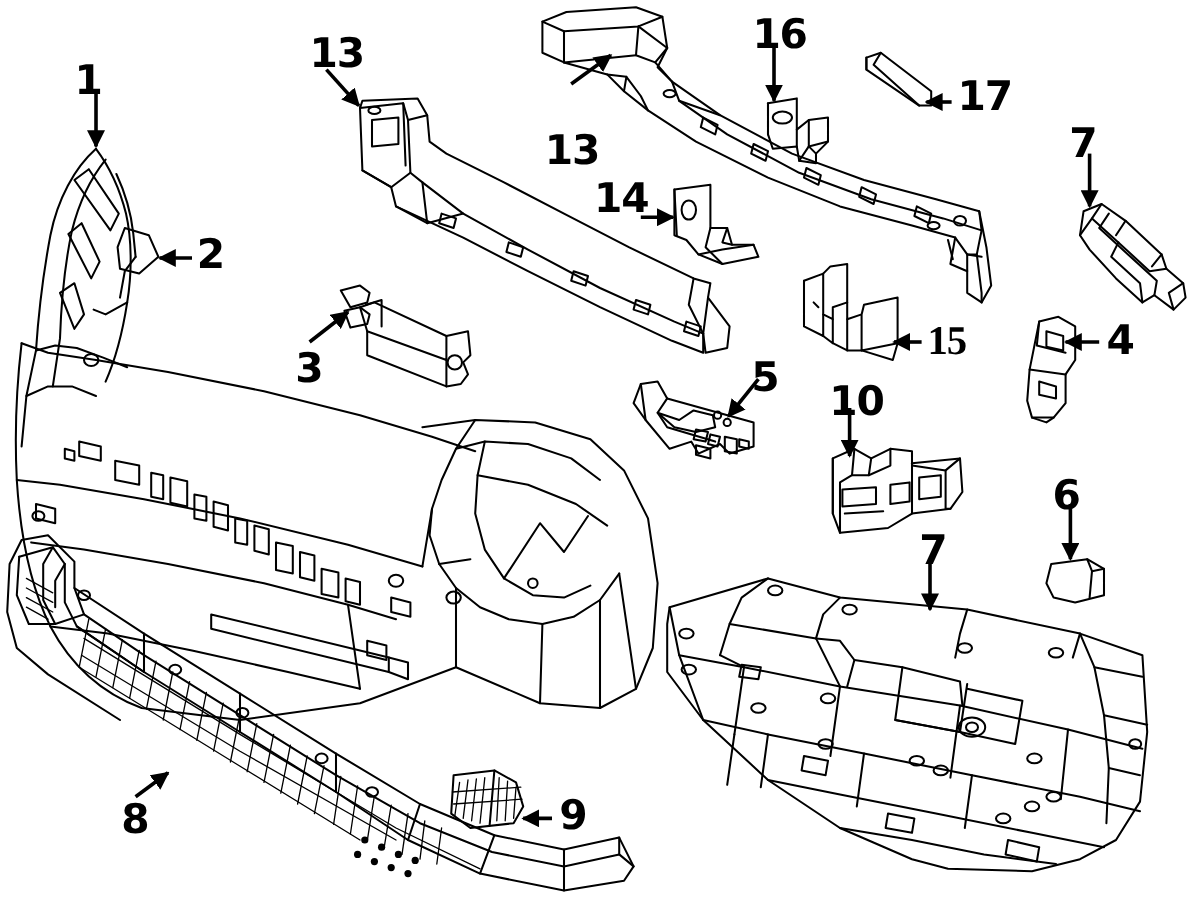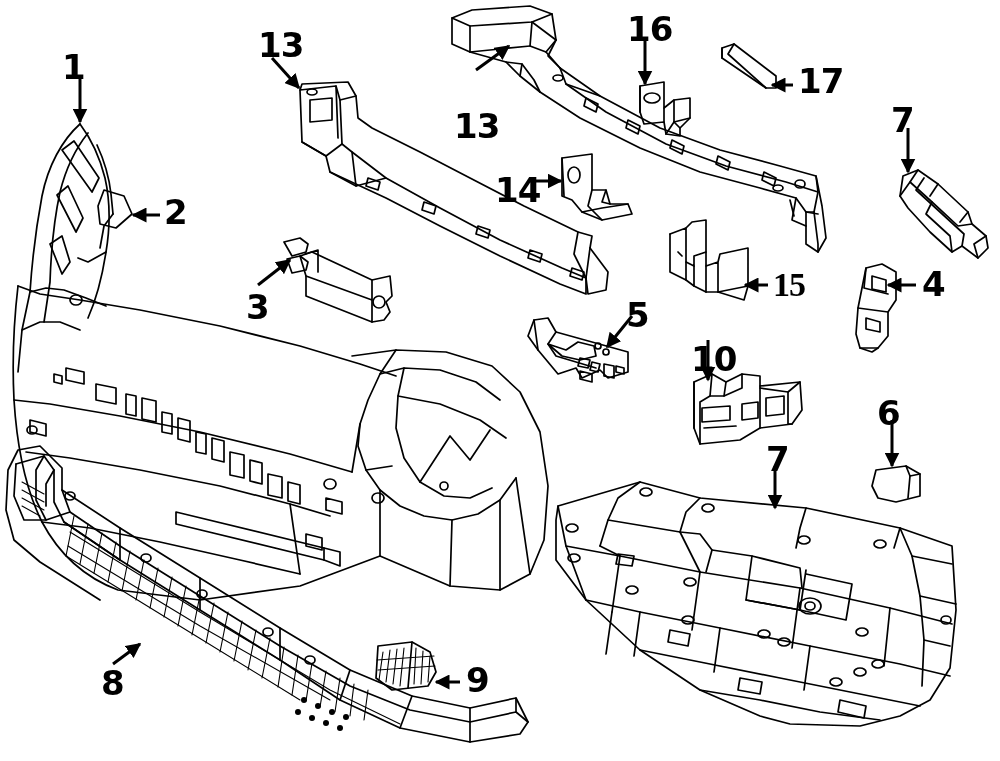--- a/index.html
+++ b/index.html
@@ -440,23 +440,23 @@
   <div class="callout-layer" id="numbers">
       <div class="callout-num" style="left: 62px; top: 50px;">1</div>
       <div class="callout-num" style="left: 164px; top: 195px;">2</div>
       <div class="callout-num" style="left: 246px; top: 290px;">3</div>
       <div class="callout-num" style="left: 922px; top: 267px;">4</div>
       <div class="callout-num" style="left: 626px; top: 298px;">5</div>
       <div class="callout-num" style="left: 877px; top: 396px;">6</div>
       <div class="callout-num" style="left: 766px; top: 442px;">7</div>
       <div class="callout-num" style="left: 101px; top: 666px;">8</div>
       <div class="callout-num" style="left: 466px; top: 663px;">9</div>
-      <div class="callout-num" style="left: 691px; top: 318px; margin-top: 24px;">10</div>
+      <div class="callout-num" style="left: 691px; top: 318px;">10</div>
       <div class="callout-num" style="left: 891px; top: 103px;">7</div>
       <div class="callout-num" style="left: 258px; top: 28px;">13</div>
       <div class="callout-num" style="left: 454px; top: 73px; margin-top: 36px;">13</div>
-      <div class="callout-num" style="left: 495px; top: 173px;">14</div>
+      <div class="callout-num" style="left: 495px; top: 149px;">14</div>
       <div class="callout-num" style="left: 773px; top: 268px; font-family: Liberation Serif, serif;">15</div>
       <div class="callout-num" style="left: 627px; top: 12px;">16</div>
       <div class="callout-num" style="left: 798px; top: 64px;">17</div>
     </div>
 
 </div>
 
 </body></html>

